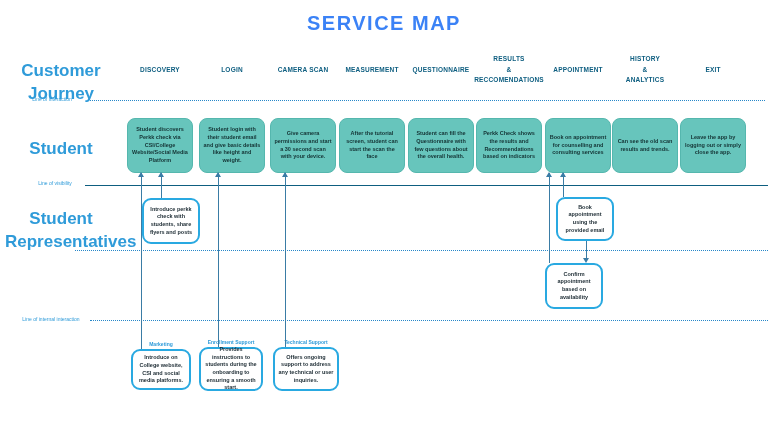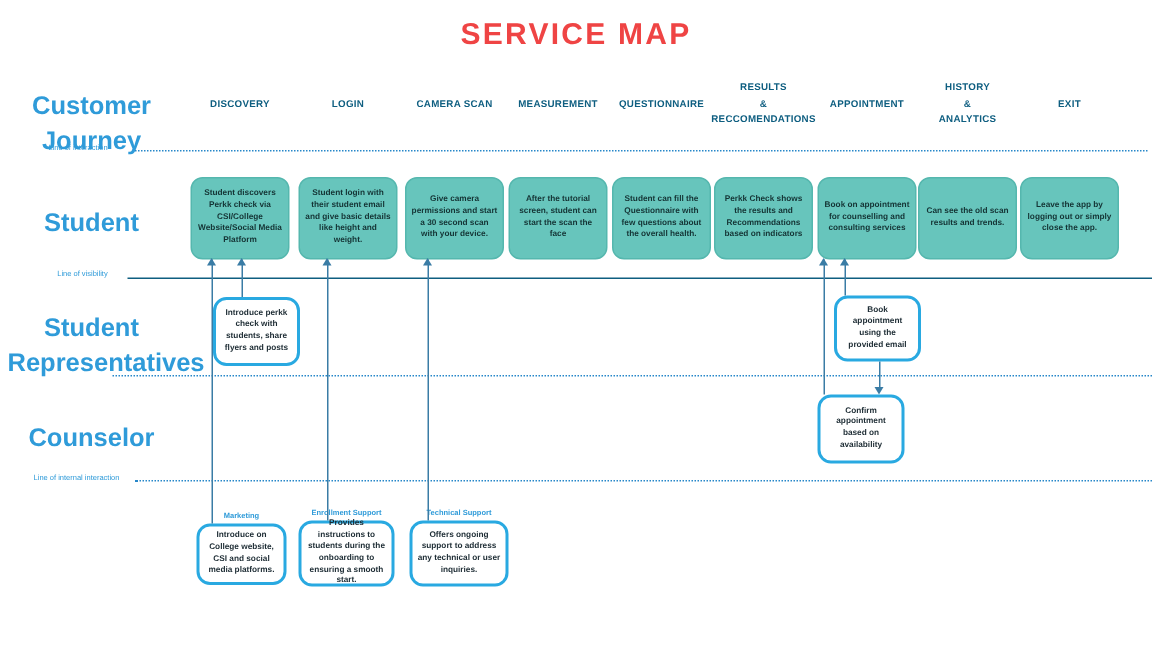--- a/index.html
+++ b/index.html
@@ -2,21 +2,21 @@
 <html><head>
 <meta charset="utf-8">
 <style>
   html,body { margin:0; padding:0; background:#ffffff; }
   #canvas {
     position:relative; width:768px; height:432px; background:#ffffff;
     font-family:"Liberation Sans", sans-serif; overflow:hidden;
   }
   .title {
     position:absolute; top:12px; left:0; width:100%; text-align:center;
-    font-size:20px; font-weight:bold; color:#ef4444; letter-spacing:1.5px;
+    font-size:20px; font-weight:bold; color:#3b82f6; letter-spacing:1.5px;
   }
   .stage-header {
     position:absolute; top:50px; height:40px; width:76px;
     display:flex; align-items:center; justify-content:center; text-align:center;
     font-weight:bold; font-size:6.5px; color:#0E5E80; white-space:pre-line;
     line-height:1.6; letter-spacing:0.2px;
   }
   .row-label {
     position:absolute; left:5px; width:112px; text-align:center;
     font-weight:bold; font-size:17px; color:#2F9BD9; white-space:pre-line; line-height:1.35;
@@ -56,21 +56,20 @@
 <body>
 
 <div id="canvas">
 
   <div class="title">SERVICE MAP</div>
 
   <div class="row-label" style="top:60px;">Customer Journey</div>
   <div class="row-label" style="top:138px;">Student</div>
   <div class="row-label" style="top:208px;">Student
 Representatives</div>
-  <div class="row-label" style="top:281px;">Counselor</div>
 
   <div class="stage-header" style="left:122px;">DISCOVERY</div>
   <div class="stage-header" style="left:194px;">LOGIN</div>
   <div class="stage-header" style="left:265px;">CAMERA SCAN</div>
   <div class="stage-header" style="left:334px;">MEASUREMENT</div>
   <div class="stage-header" style="left:403px;">QUESTIONNAIRE</div>
   <div class="stage-header" style="left:471px;">RESULTS
 &amp;
 RECCOMENDATIONS</div>
   <div class="stage-header" style="left:540px;">APPOINTMENT</div>

